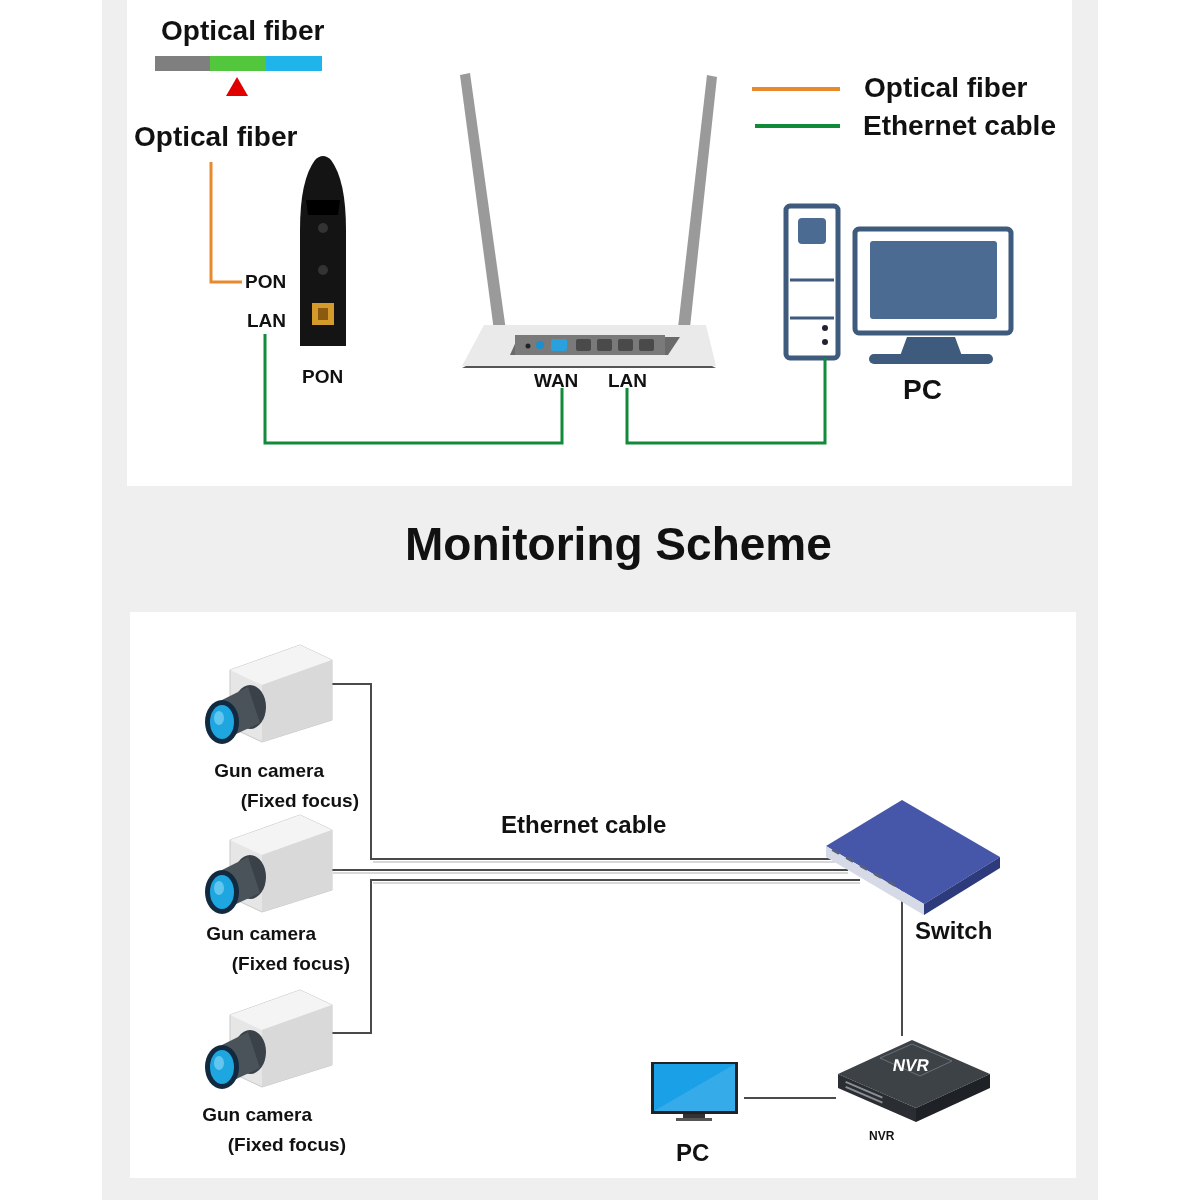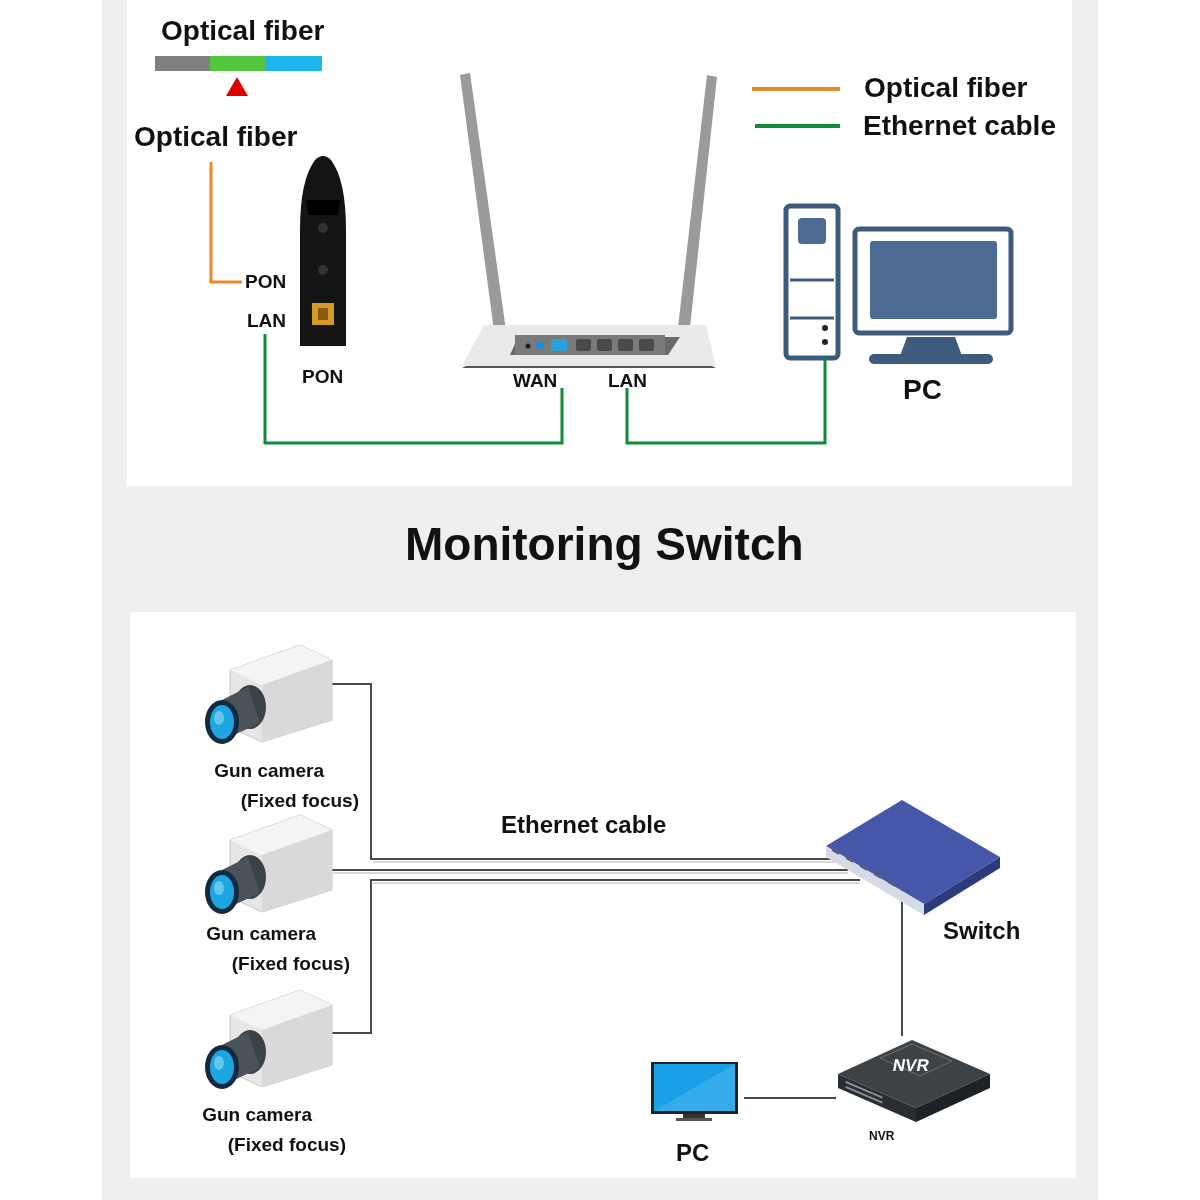--- a/index.html
+++ b/index.html
@@ -156,31 +156,31 @@
     <rect x="683" y="1114" width="22" height="4" fill="#333"></rect>
     <rect x="676" y="1118" width="36" height="3" fill="#555"></rect>
   </g>
 </svg>
 
 <div class="lbl lbl-lg" style="left:161px;top:17px;">Optical fiber</div>
 <div class="lbl lbl-lg" style="left:134px;top:123px;">Optical fiber</div>
 <div class="lbl lbl-sm" style="left:245px;top:272px;">PON</div>
 <div class="lbl lbl-sm" style="left:247px;top:311px;">LAN</div>
 <div class="lbl lbl-sm" style="left:302px;top:367px;">PON</div>
-<div class="lbl lbl-sm" style="left:513px;top:371px;">WAN</div>
+<div class="lbl lbl-sm" style="left:534px;top:371px;">WAN</div>
 <div class="lbl lbl-sm" style="left:608px;top:371px;">LAN</div>
 <div class="lbl lbl-lg" style="left:903px;top:376px;">PC</div>
 <div class="lbl lbl-lg" style="left:864px;top:74px;">Optical fiber</div>
 <div class="lbl lbl-lg" style="left:863px;top:112px;">Ethernet cable</div>
 
-<div class="lbl title" style="left:405px;top:521px;">Monitoring Switch</div>
+<div class="lbl title" style="left:405px;top:521px;">Monitoring Scheme</div>
 
 <div class="lbl lbl-sm center" style="left:204px;top:761px;width:120px;">Gun camera</div>
 <div class="lbl lbl-sm center" style="left:209px;top:791px;width:150px;">(Fixed focus)</div>
 <div class="lbl lbl-sm center" style="left:196px;top:924px;width:120px;">Gun camera</div>
 <div class="lbl lbl-sm center" style="left:200px;top:954px;width:150px;">(Fixed focus)</div>
 <div class="lbl lbl-sm center" style="left:192px;top:1105px;width:120px;">Gun camera</div>
 <div class="lbl lbl-sm center" style="left:196px;top:1135px;width:150px;">(Fixed focus)</div>
 <div class="lbl lbl-md" style="left:501px;top:813px;">Ethernet cable</div>
-<div class="lbl lbl-md" style="left:915px;top:919px;margin-left:28px;">Switch</div>
+<div class="lbl lbl-md" style="left:915px;top:919px;">Switch</div>
 <div class="lbl" style="left:893px;top:1057px;font-size:17px;font-weight:bold;color:#ffffff;transform:skewX(-10deg);">NVR</div>
 <div class="lbl lbl-xs" style="left:869px;top:1130px;">NVR</div>
 <div class="lbl lbl-md" style="left:676px;top:1141px;">PC</div>
 
 </body></html>

